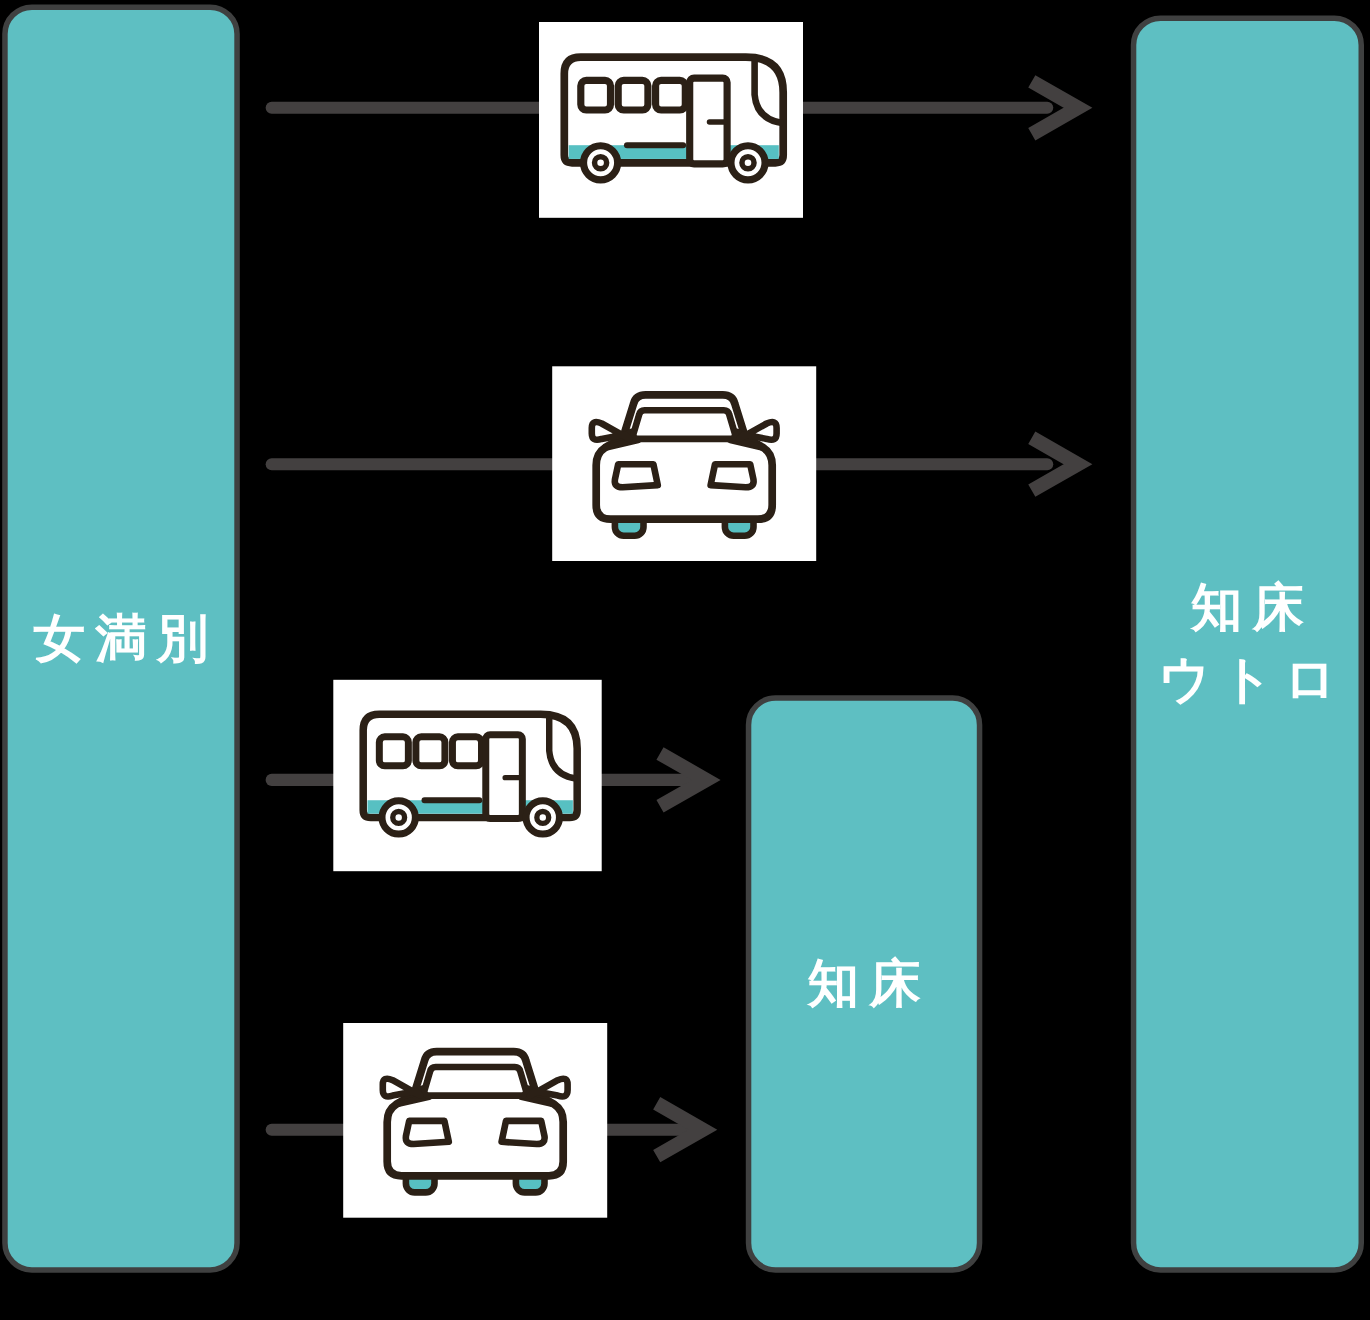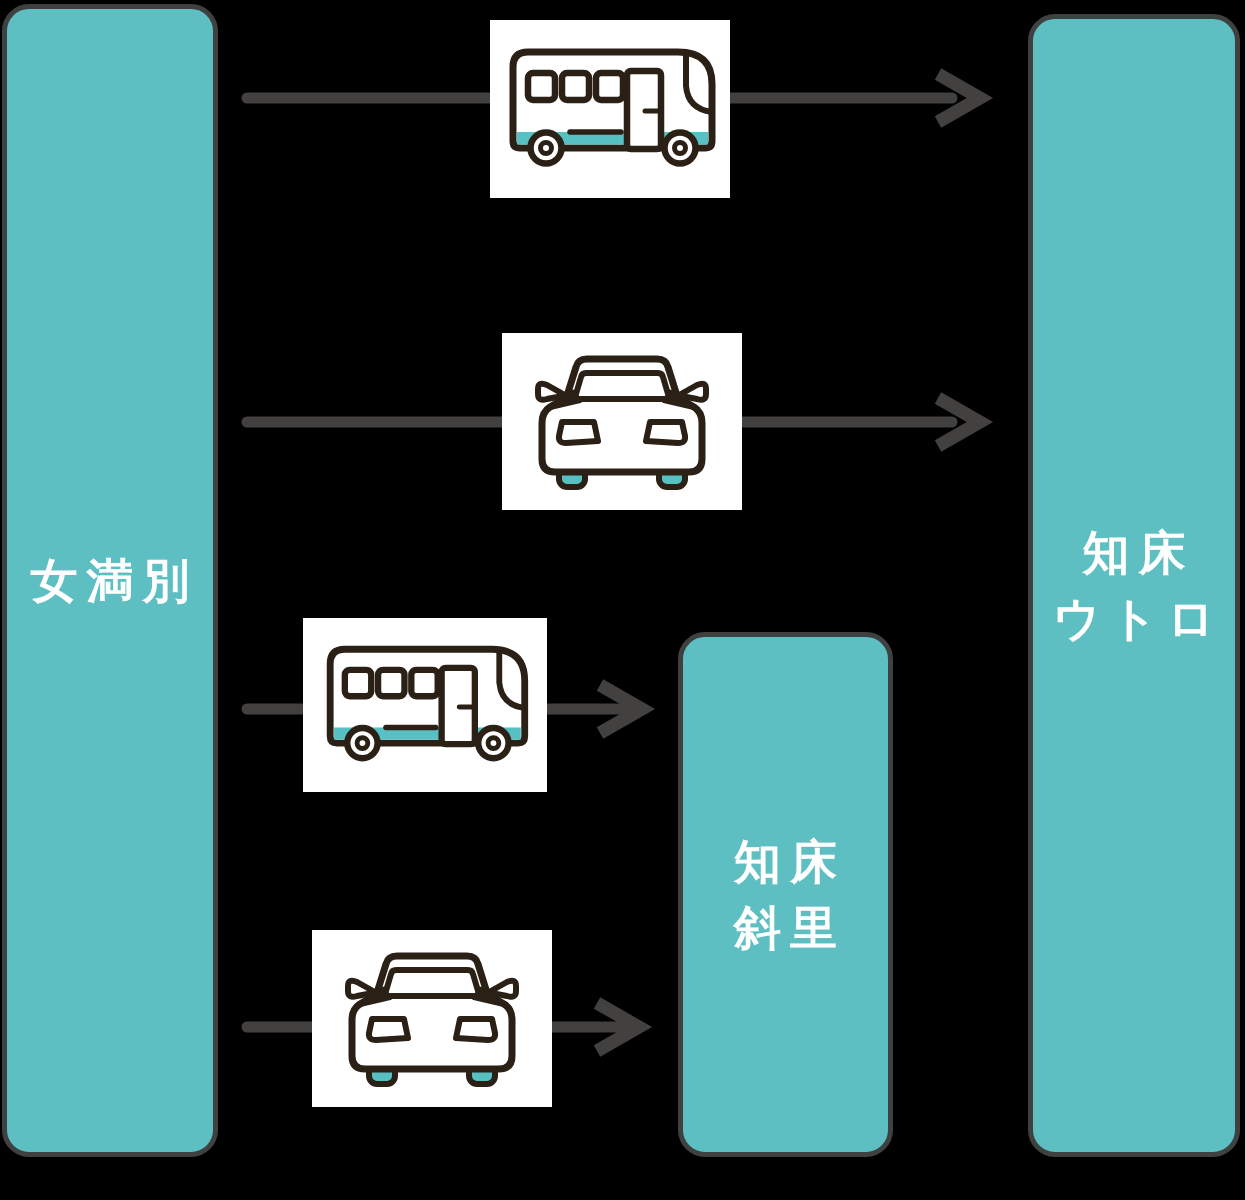--- a/index.html
+++ b/index.html
@@ -126,20 +126,19 @@
     <svg viewBox="0 0 240 177">
         <use href="#car"></use>
       </svg>
   </div>
 
   <div class="pillar" id="pillar-memanbetsu">
     <span class="line">女満別</span>
   </div>
   <div class="pillar" id="pillar-shari">
     <span class="line">知床</span>
-    <span class="line">斜里</span>
   </div>
   <div class="pillar" id="pillar-utoro">
     <span class="line">知床</span>
     <span class="line">ウトロ</span>
   </div>
 
 </div>
 
 </body></html>

